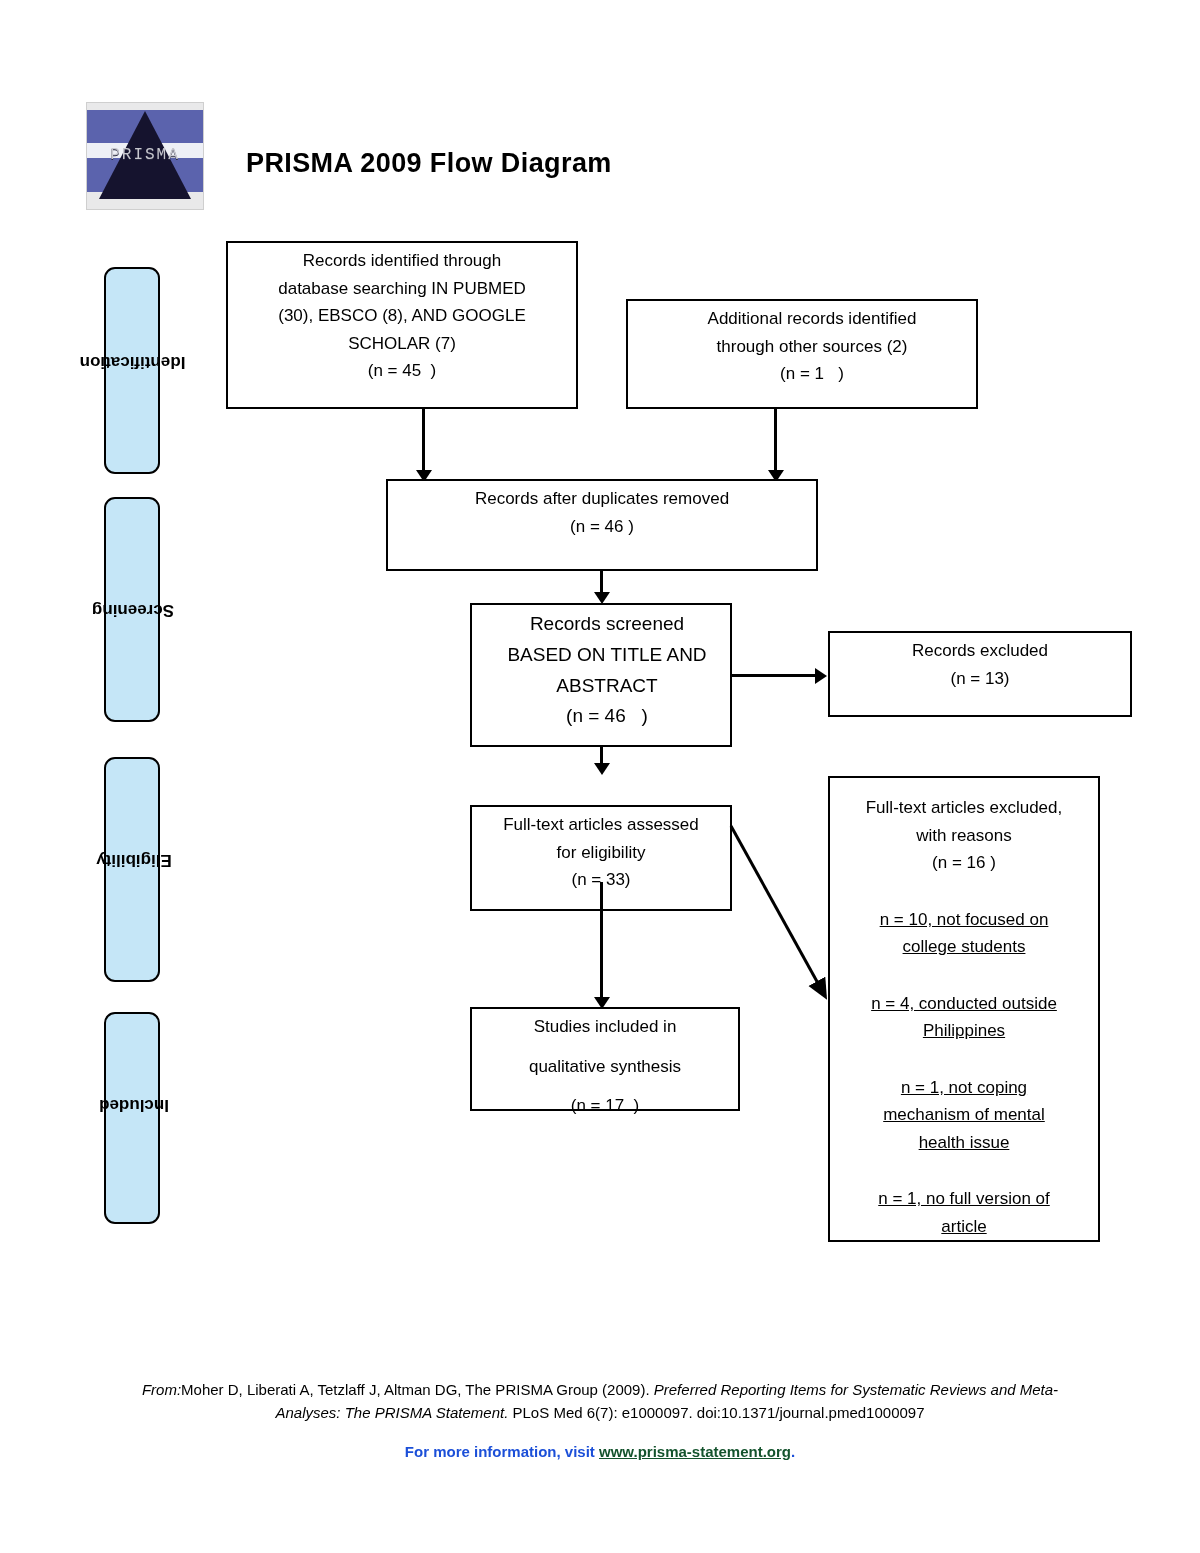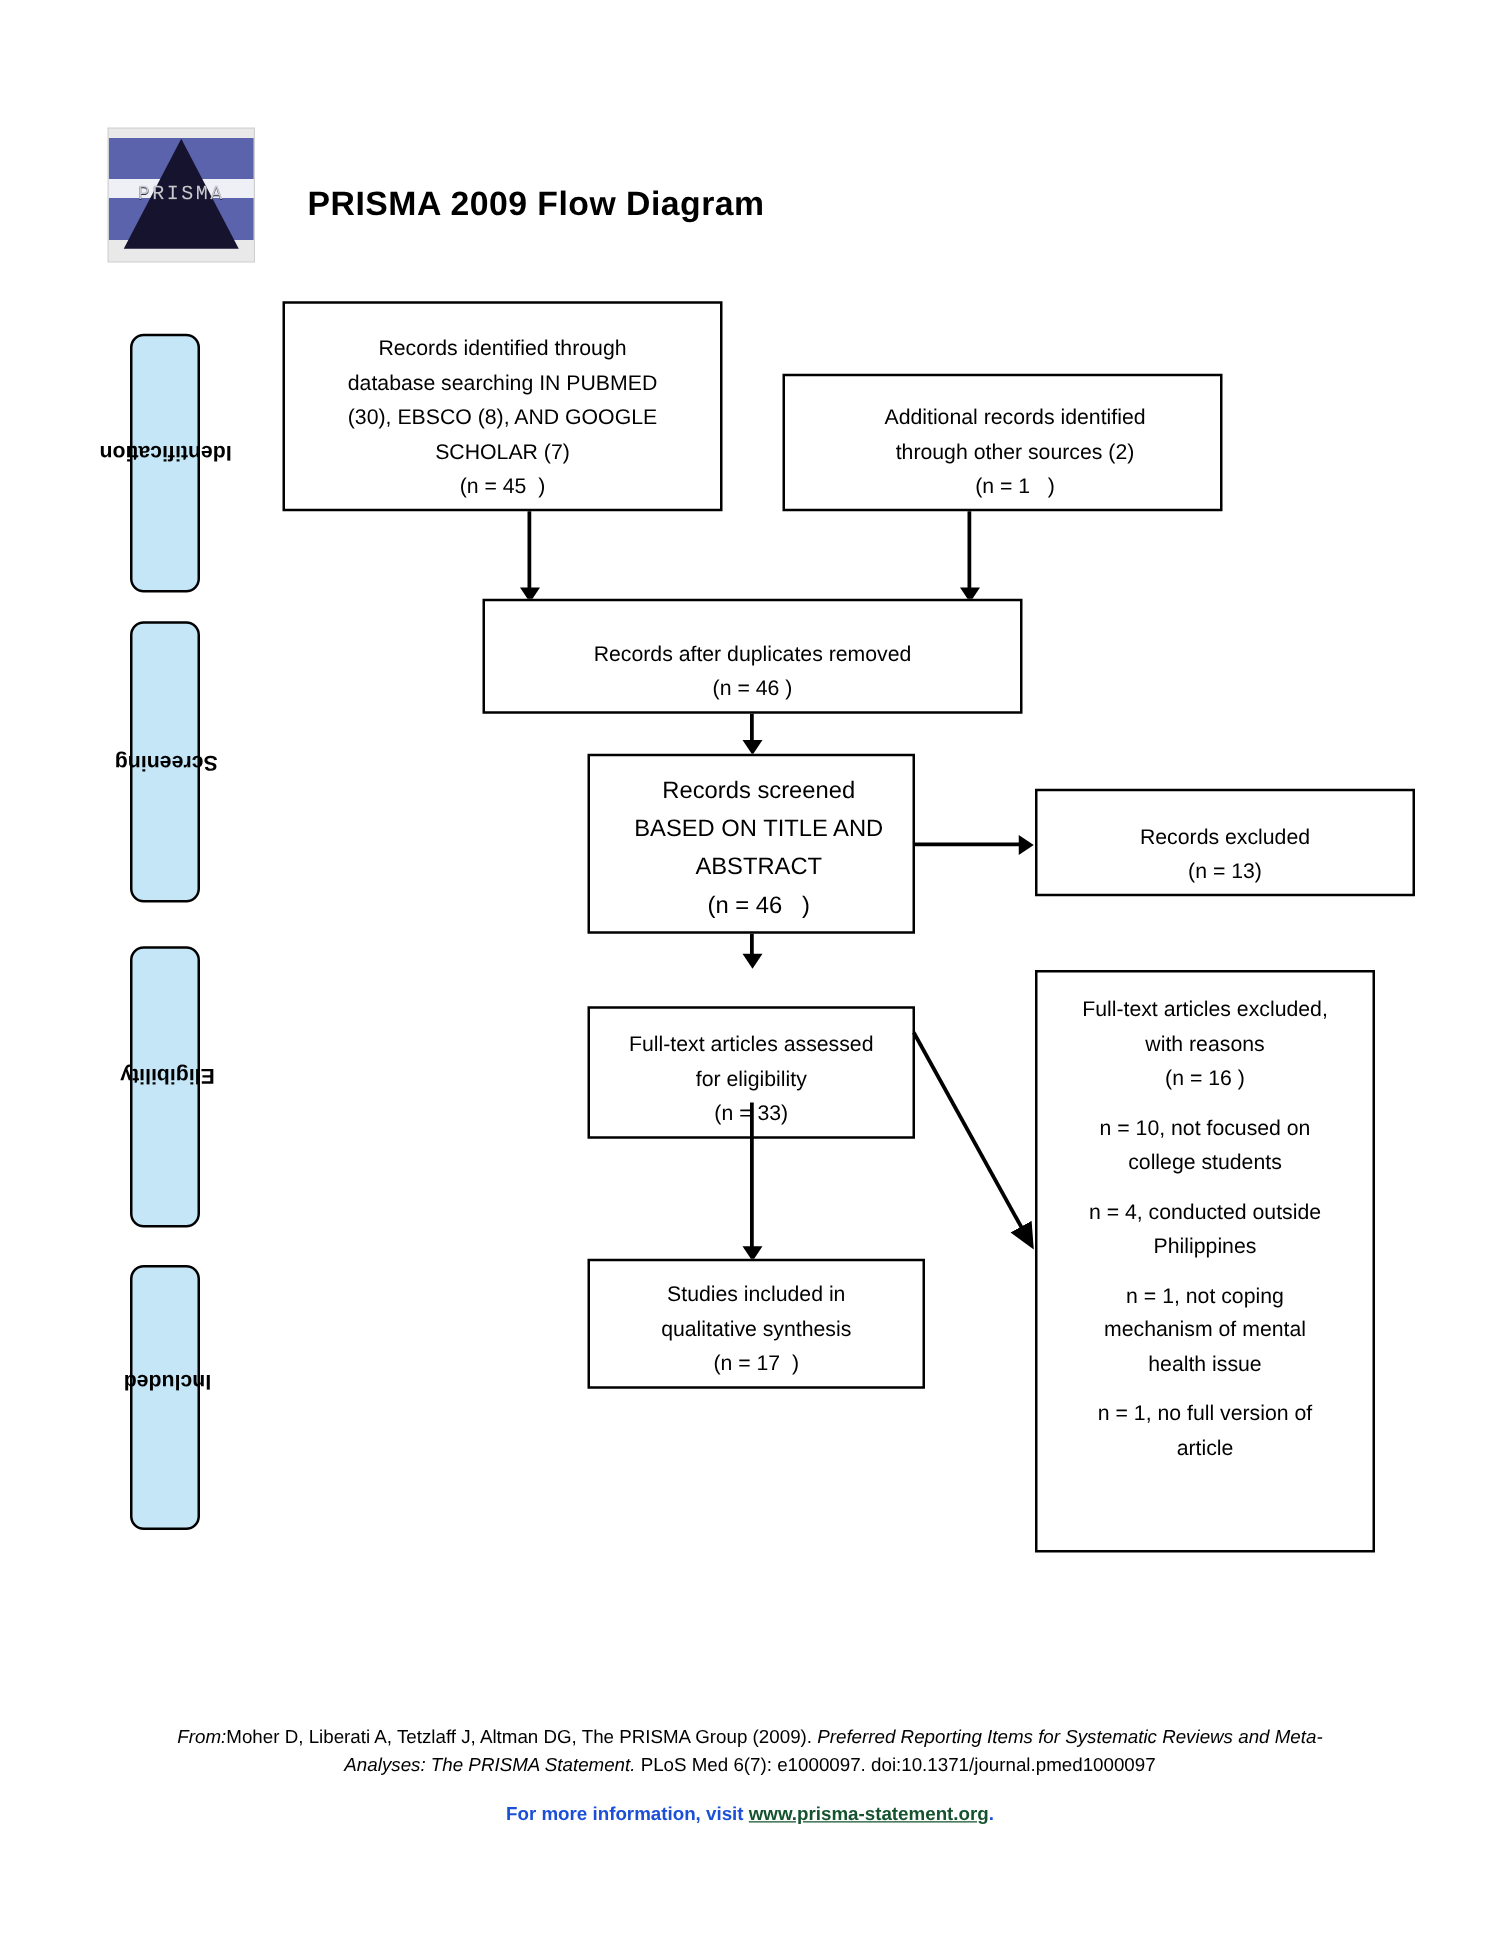--- a/index.html
+++ b/index.html
@@ -77,35 +77,36 @@
   }
 
   
   .flow-box {
     position: absolute;
     border: 2px solid #000000;
     background: #ffffff;
     display: flex;
     flex-direction: column;
     align-items: center;
-    justify-content: flex-end;
+    justify-content: flex-start;
     text-align: center;
     font-size: 17px;
     line-height: 1.62;
     padding: 4px 8px;
   }
   .flow-box .line { display: block; white-space: pre; }
   .flow-box.big-text { font-size: 19px; padding-left: 20px; }
   .flow-box.top-aligned {
     justify-content: flex-start;
     padding-top: 16px;
   }
   .reason-block {
-    margin-top: 12px;
+    margin-top: 29px;
     display: block;
+    text-decoration: underline;
   }
 
   
   .arrow-v {
     position: absolute;
     width: 3px;
     background: #000000;
   }
   .arrow-v::after {
     content: "";
@@ -255,21 +256,21 @@
     <span class="line">health issue</span>
   </span>
   <span class="reason-block">
     <span class="line">n = 1, no full version of</span>
     <span class="line">article</span>
   </span>
 </div>
 
 <div class="arrow-v" style="left:600px; top:882px; height:116px;"></div>
 
-<div class="flow-box" style="left:470px; top:1007px; width:270px; height:104px;">
+<div class="flow-box" style="left:470px; top:1007px; width:270px; height:104px;gap:12px;">
   <span class="line">Studies included in</span>
   <span class="line">qualitative synthesis</span>
   <span class="line">(n = 17  )</span>
 </div>
 
 <div id="citation">
   <span class="it">From:</span><span>Moher D, Liberati A, Tetzlaff J, Altman DG, The PRISMA Group (2009). </span><span class="it">Preferred Reporting Items for Systematic Reviews and Meta-Analyses: The PRISMA Statement.</span><span> PLoS Med 6(7): e1000097. doi:10.1371/journal.pmed1000097</span>
 </div>
 
 <div id="more-info">

